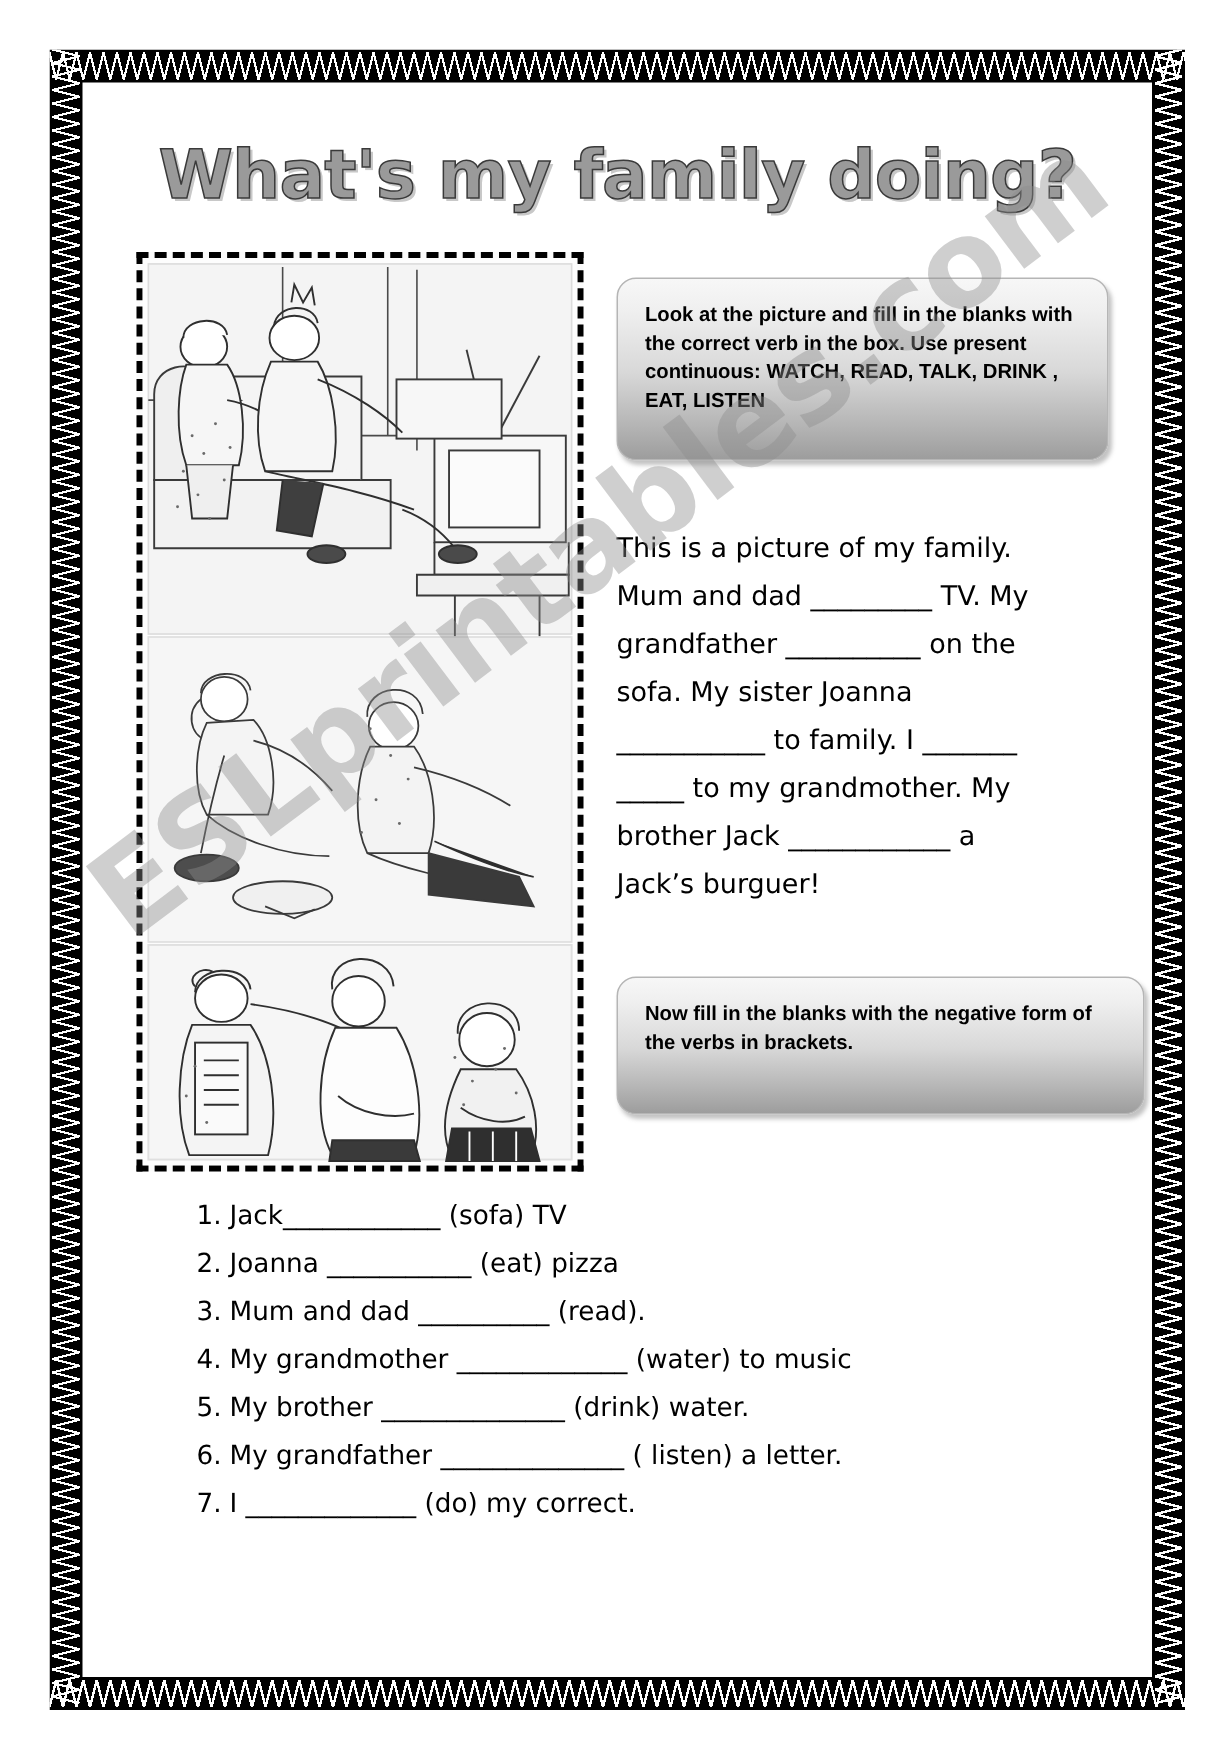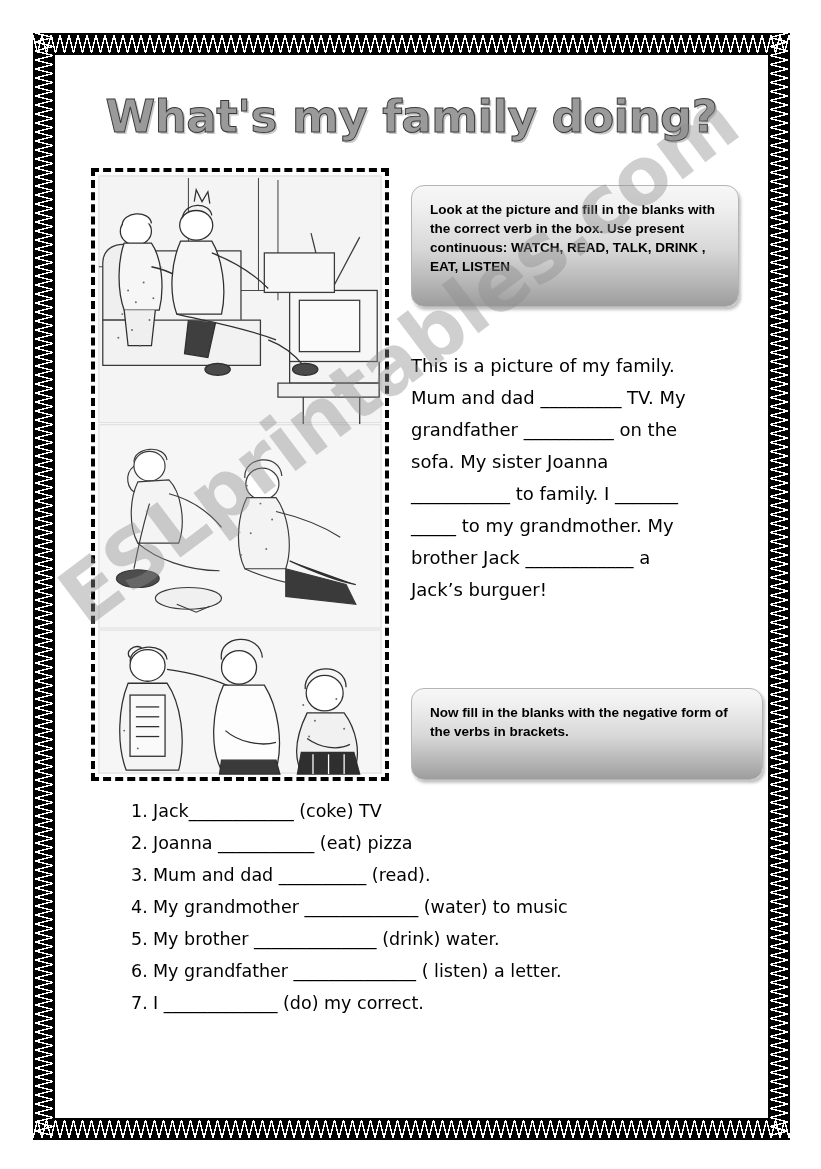--- a/index.html
+++ b/index.html
@@ -82,21 +82,21 @@
     background: linear-gradient(to bottom, #f7f7f7 0%, #efefef 18%, #d8d8d8 52%, #b4b4b4 82%, #9d9d9d 100%);
     box-shadow: 2px 3px 3px rgba(120,120,120,0.45);
     padding: 14px 16px 10px 18px;
     color: #000000;
     font-family: "Liberation Sans", sans-serif;
     font-size: 13.5px;
     font-weight: bold;
     line-height: 1.42;
   }
   #callout-1 { left: 356px; top: 130px; width: 328px; height: 122px; }
-  #callout-2 { left: 356px; top: 633px; width: 352px; height: 92px; }
+  #callout-2 { left: 356px; top: 596px; width: 352px; height: 92px; }
   .callout p { margin: 0; }
 
   
   #paragraph {
     position: absolute;
     left: 356px;
     top: 295px;
     width: 320px;
     font-family: "DejaVu Sans", sans-serif;
     font-size: 18px;
@@ -301,21 +301,21 @@
     <span class="ln">brother Jack ____________ a</span>
     <span class="ln">Jack’s burguer!</span>
   </div>
 
   <div class="callout" id="callout-2">
     <p>Now fill in the blanks with the negative form of the verbs in brackets.</p>
   </div>
 
   <div id="exercises">
     <span class="item">
-      <span class="num">1.</span><span>Jack____________ (coke) TV</span>
+      <span class="num">1.</span><span>Jack____________ (sofa) TV</span>
     </span>
     <span class="item">
       <span class="num">2.</span><span>Joanna ___________ (eat) pizza</span>
     </span>
     <span class="item">
       <span class="num">3.</span><span>Mum and dad __________ (read).</span>
     </span>
     <span class="item">
       <span class="num">4.</span><span>My grandmother _____________ (water) to music</span>
     </span>

